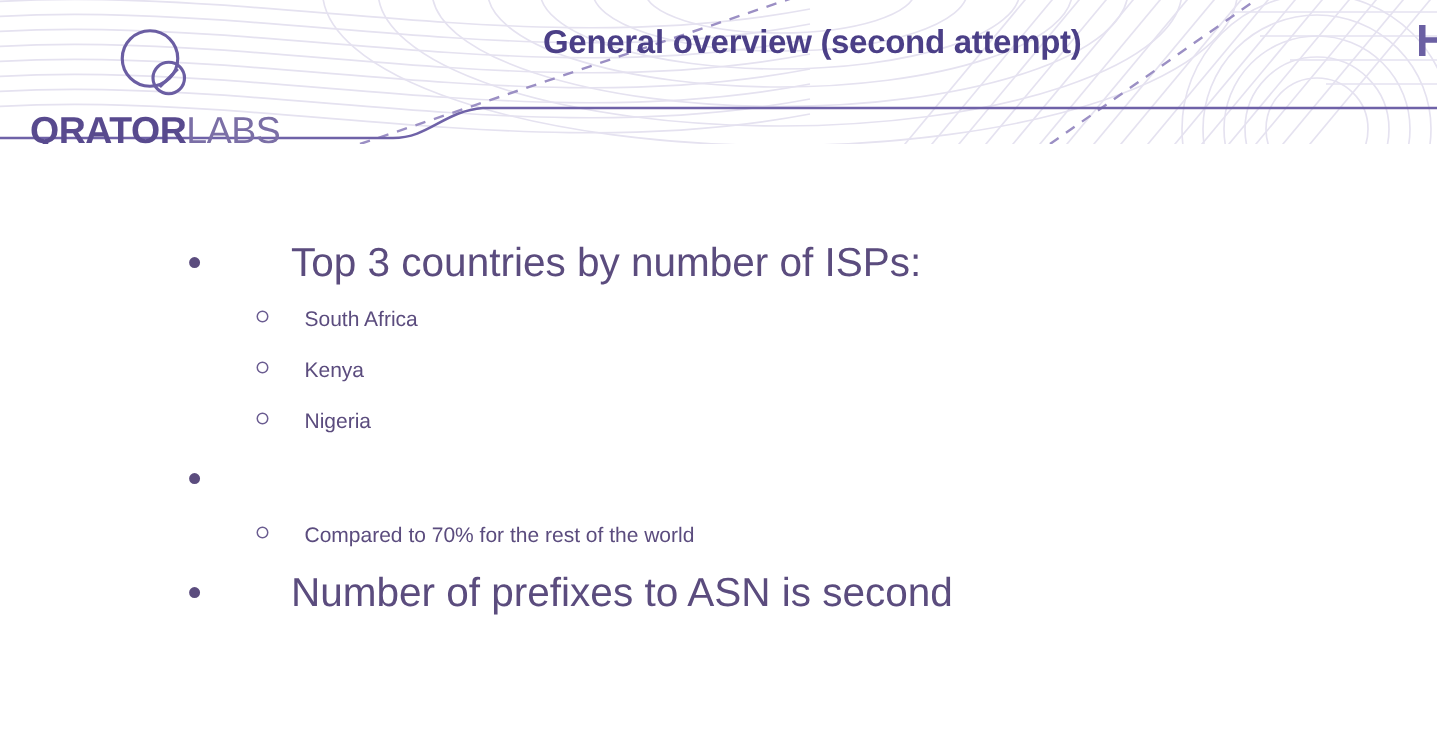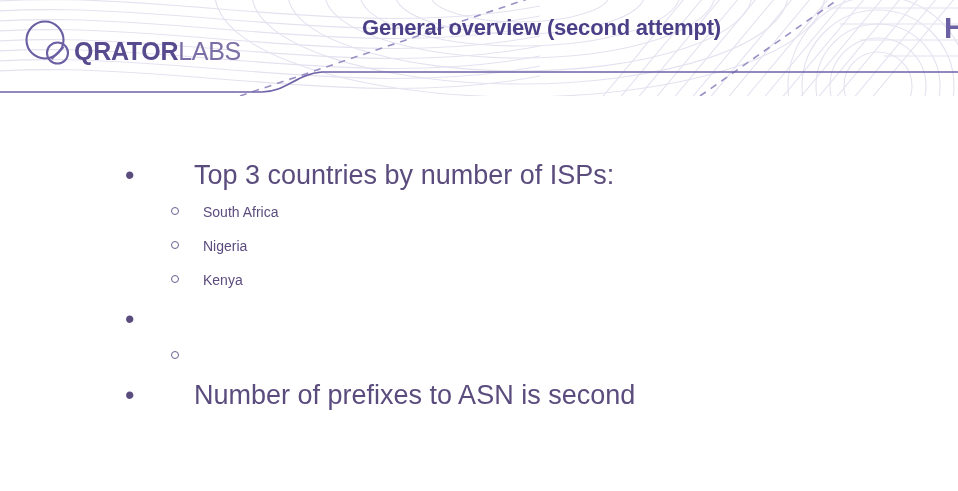--- a/index.html
+++ b/index.html
@@ -48,20 +48,21 @@
   }
 
   
   .logo {
     position: absolute;
     left: 22px;
     top: 18px;
     display: flex;
     align-items: center;
     height: 52px;
+    flex-direction: column;
   }
   .logo-mark {
     position: relative;
     width: 54px;
     height: 50px;
     flex: 0 0 auto;
   }
   .logo-text {
     font-size: 25px;
     letter-spacing: -0.3px;
@@ -280,38 +281,39 @@
         <div class="lvl2">
           <span class="mk2">
               <span class="mk2-ring"></span>
             </span>
           <span class="tx2">South Africa</span>
         </div>
         <div class="lvl2">
           <span class="mk2">
               <span class="mk2-ring"></span>
             </span>
-          <span class="tx2">Nigeria</span>
+          <span class="tx2">Kenya</span>
         </div>
         <div class="lvl2">
           <span class="mk2">
               <span class="mk2-ring"></span>
             </span>
-          <span class="tx2">Kenya</span>
+          <span class="tx2">Nigeria</span>
         </div>
       </div>
 
       <div class="grp">
         <div class="lvl1">
           <span class="mk">•</span>
         </div>
         <div class="lvl2">
           <span class="mk2">
               <span class="mk2-ring"></span>
             </span>
+          <span class="tx2">Compared to 70% for the rest of the world</span>
         </div>
       </div>
 
       <div class="grp">
         <div class="lvl1">
           <span class="mk">•</span>
           <span class="tx">Number of prefixes to ASN is second</span>
         </div>
       </div>
 

